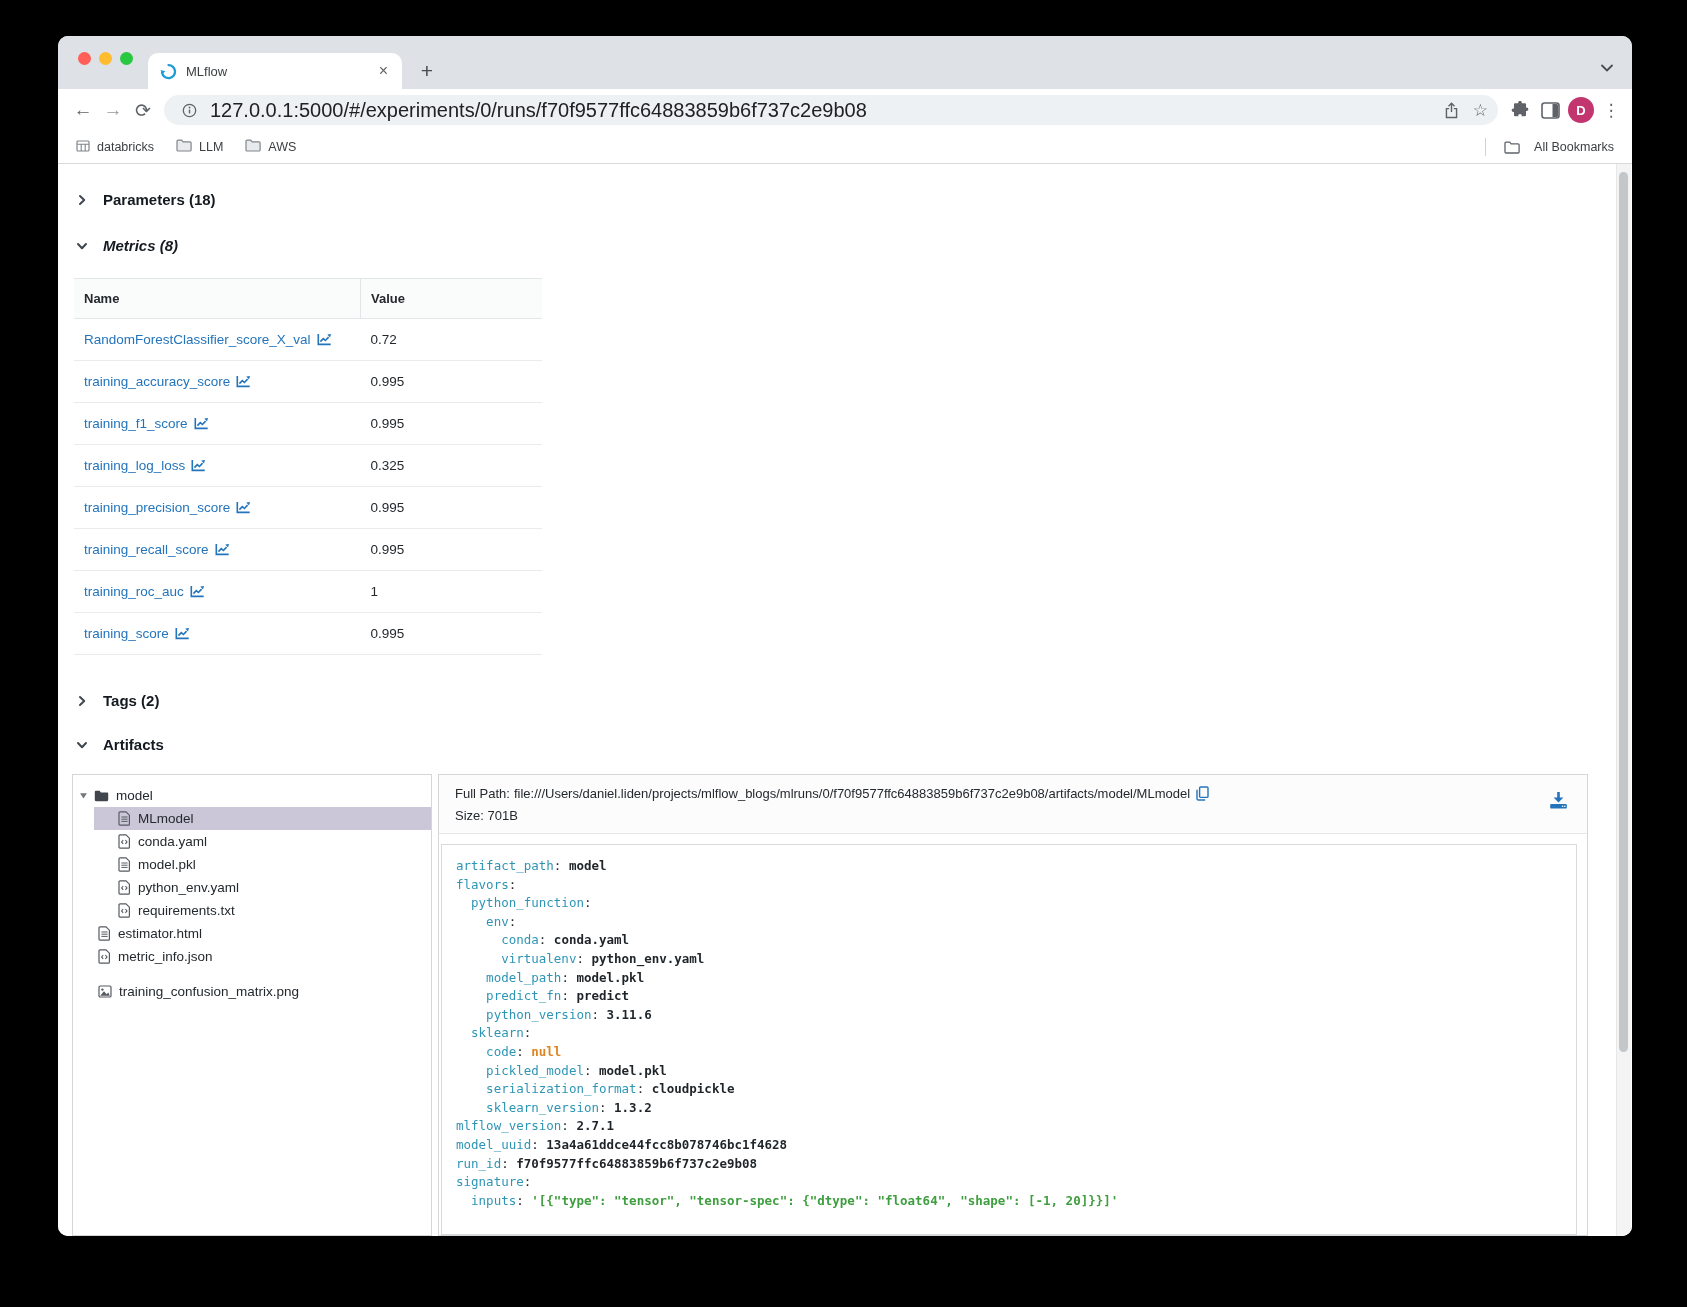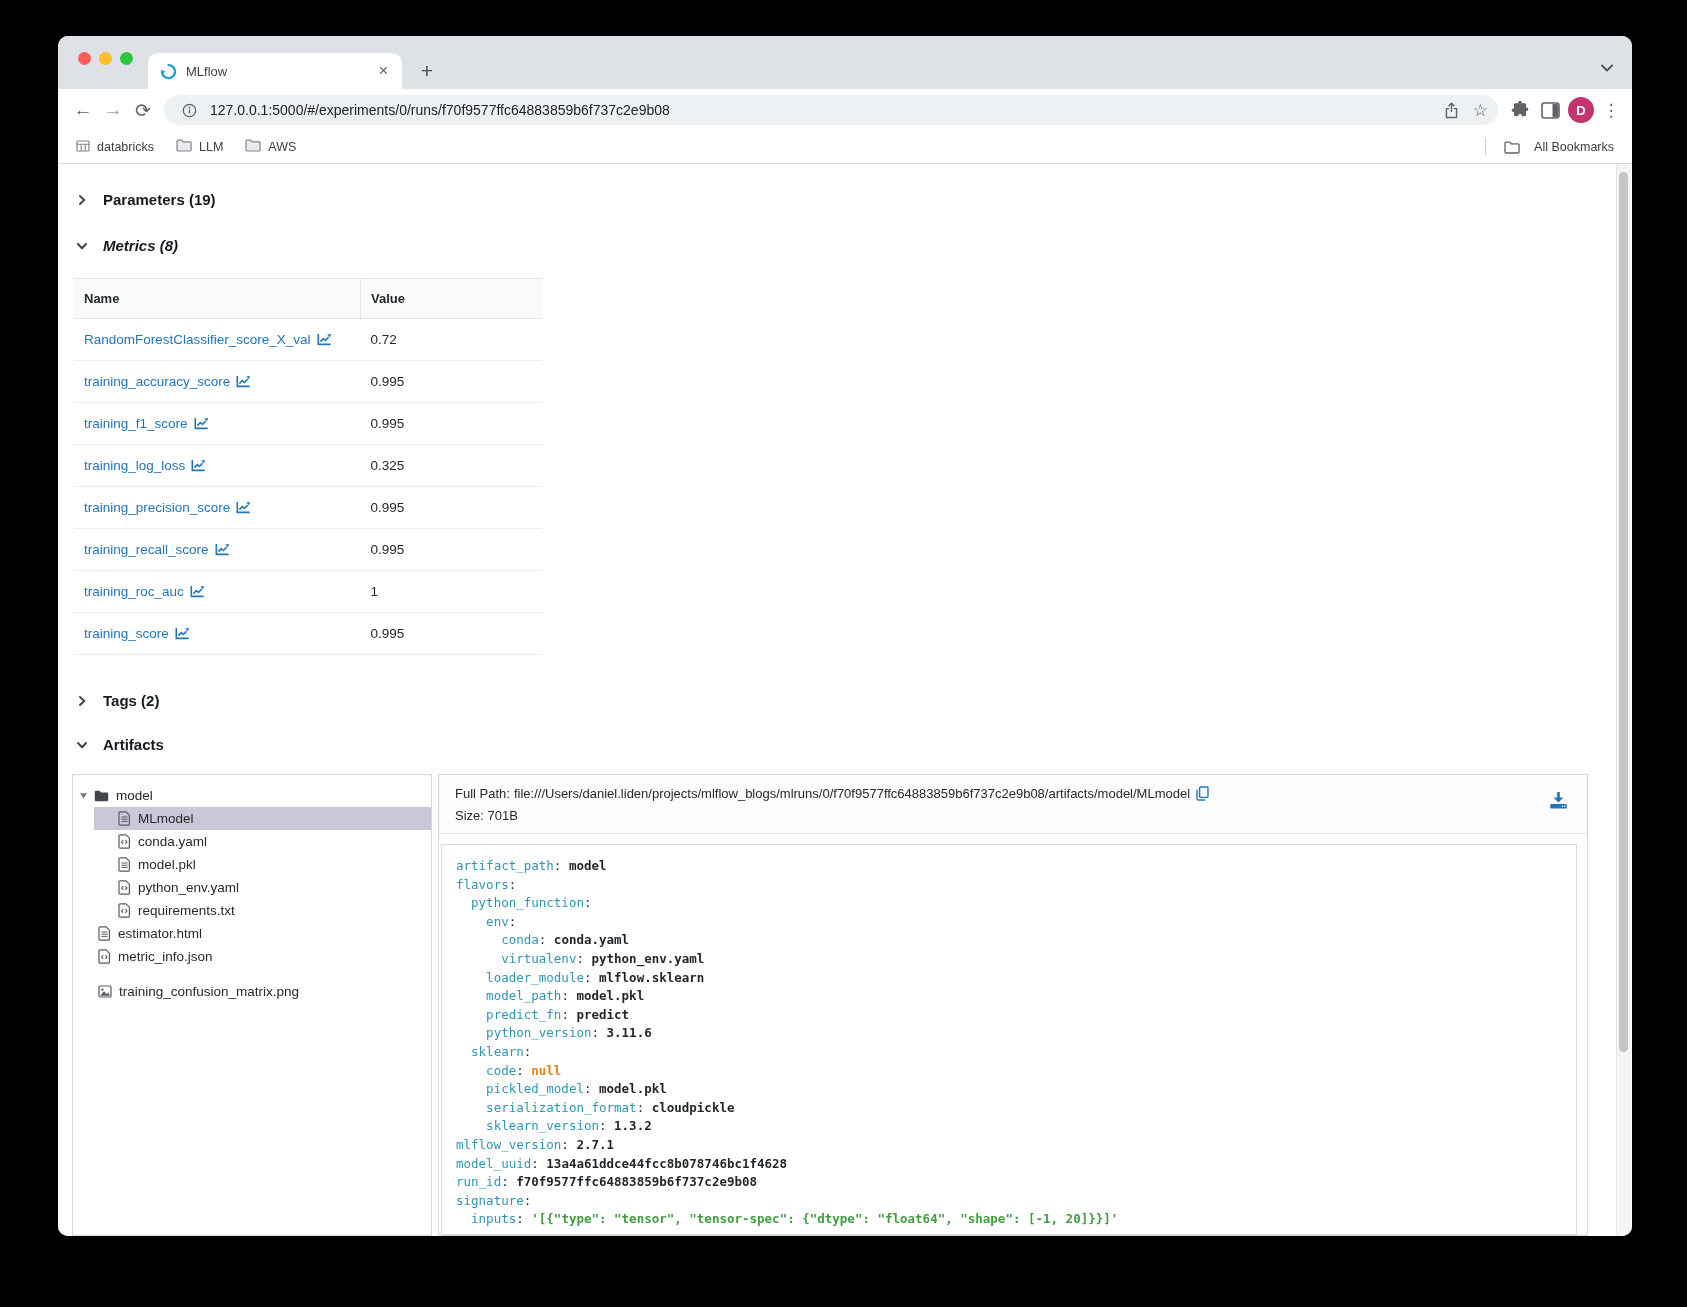--- a/index.html
+++ b/index.html
@@ -20,21 +20,21 @@
   .newtab{width:30px;height:30px;margin:0 0 3px 10px;display:flex;align-items:center;justify-content:center;
           font-size:21px;color:#494c50;border-radius:50%;}
   .tabsearch{position:absolute;right:18px;bottom:12px;}
 
   .toolbar{height:42px;background:#fff;display:flex;align-items:center;padding:0 10px;flex:0 0 auto;}
   .nav-btn{width:30px;height:30px;display:flex;align-items:center;justify-content:center;
            font-size:19px;color:#5f6368;border-radius:50%;}
   .nav-btn.fwd{color:#969a9e;}
   .omnibox{flex:1;height:30px;background:#eef1f3;border-radius:15px;display:flex;align-items:center;
            padding:0 10px 0 13px;margin:0 4px 0 6px;gap:9px;min-width:0;}
-  .url{font-size:14px;color:#202124;flex:1;white-space:nowrap;overflow:hidden;}
+  .url{font-size:20px;color:#202124;flex:1;white-space:nowrap;overflow:hidden;}
   .box-icon{display:flex;align-items:center;justify-content:center;width:24px;height:24px;}
   .star{font-size:17px;color:#5f6368;}
   .chrome-right{display:flex;align-items:center;gap:6px;margin-left:6px;}
   .avatar{width:26px;height:26px;border-radius:50%;background:#c2356f;color:#fff;font-size:13px;font-weight:700;
           display:flex;align-items:center;justify-content:center;}
   .dots{font-size:17px;color:#5f6368;width:22px;text-align:center;}
 
   .bookmarksbar{height:32px;background:#fff;border-bottom:1px solid #d8dade;display:flex;align-items:center;
                 padding:0 18px;flex:0 0 auto;}
   .bm-left{display:flex;align-items:center;gap:22px;flex:1;}
@@ -190,21 +190,21 @@
   </div>
 
   <div class="page">
 
     <div class="section-header sh-params">
       <span class="chev">
         <svg width="12" height="12" viewBox="0 0 12 12">
             <path d="M4 2 8.2 6 4 10" fill="none" stroke="#3f464d" stroke-width="2" stroke-linecap="round" stroke-linejoin="round"></path>
           </svg>
       </span>
-      <span>Parameters (19)</span>
+      <span>Parameters (18)</span>
     </div>
 
     <div class="section-header sh-metrics">
       <span class="chev">
         <svg width="12" height="12" viewBox="0 0 12 12">
             <path d="M2 4 6 8.2 10 4" fill="none" stroke="#3f464d" stroke-width="2" stroke-linecap="round" stroke-linejoin="round"></path>
           </svg>
       </span>
       <span>Metrics (8)</span>
     </div>
@@ -455,21 +455,20 @@
               </svg>
           </span>
         </div>
         <div class="code-wrap">
             <div class="code-line"><span class="tok-k">artifact_path</span><span class="tok-p">: </span><span class="tok-v">model</span></div>
             <div class="code-line"><span class="tok-k">flavors</span><span class="tok-p">:</span></div>
             <div class="code-line"><span class="tok-p">  </span><span class="tok-k">python_function</span><span class="tok-p">:</span></div>
             <div class="code-line"><span class="tok-p">    </span><span class="tok-k">env</span><span class="tok-p">:</span></div>
             <div class="code-line"><span class="tok-p">      </span><span class="tok-k">conda</span><span class="tok-p">: </span><span class="tok-v">conda.yaml</span></div>
             <div class="code-line"><span class="tok-p">      </span><span class="tok-k">virtualenv</span><span class="tok-p">: </span><span class="tok-v">python_env.yaml</span></div>
-            <div class="code-line"><span class="tok-p">    </span><span class="tok-k">loader_module</span><span class="tok-p">: </span><span class="tok-v">mlflow.sklearn</span></div>
             <div class="code-line"><span class="tok-p">    </span><span class="tok-k">model_path</span><span class="tok-p">: </span><span class="tok-v">model.pkl</span></div>
             <div class="code-line"><span class="tok-p">    </span><span class="tok-k">predict_fn</span><span class="tok-p">: </span><span class="tok-v">predict</span></div>
             <div class="code-line"><span class="tok-p">    </span><span class="tok-k">python_version</span><span class="tok-p">: </span><span class="tok-v">3.11.6</span></div>
             <div class="code-line"><span class="tok-p">  </span><span class="tok-k">sklearn</span><span class="tok-p">:</span></div>
             <div class="code-line"><span class="tok-p">    </span><span class="tok-k">code</span><span class="tok-p">: </span><span class="tok-n">null</span></div>
             <div class="code-line"><span class="tok-p">    </span><span class="tok-k">pickled_model</span><span class="tok-p">: </span><span class="tok-v">model.pkl</span></div>
             <div class="code-line"><span class="tok-p">    </span><span class="tok-k">serialization_format</span><span class="tok-p">: </span><span class="tok-v">cloudpickle</span></div>
             <div class="code-line"><span class="tok-p">    </span><span class="tok-k">sklearn_version</span><span class="tok-p">: </span><span class="tok-v">1.3.2</span></div>
             <div class="code-line"><span class="tok-k">mlflow_version</span><span class="tok-p">: </span><span class="tok-v">2.7.1</span></div>
             <div class="code-line"><span class="tok-k">model_uuid</span><span class="tok-p">: </span><span class="tok-v">13a4a61ddce44fcc8b078746bc1f4628</span></div>

